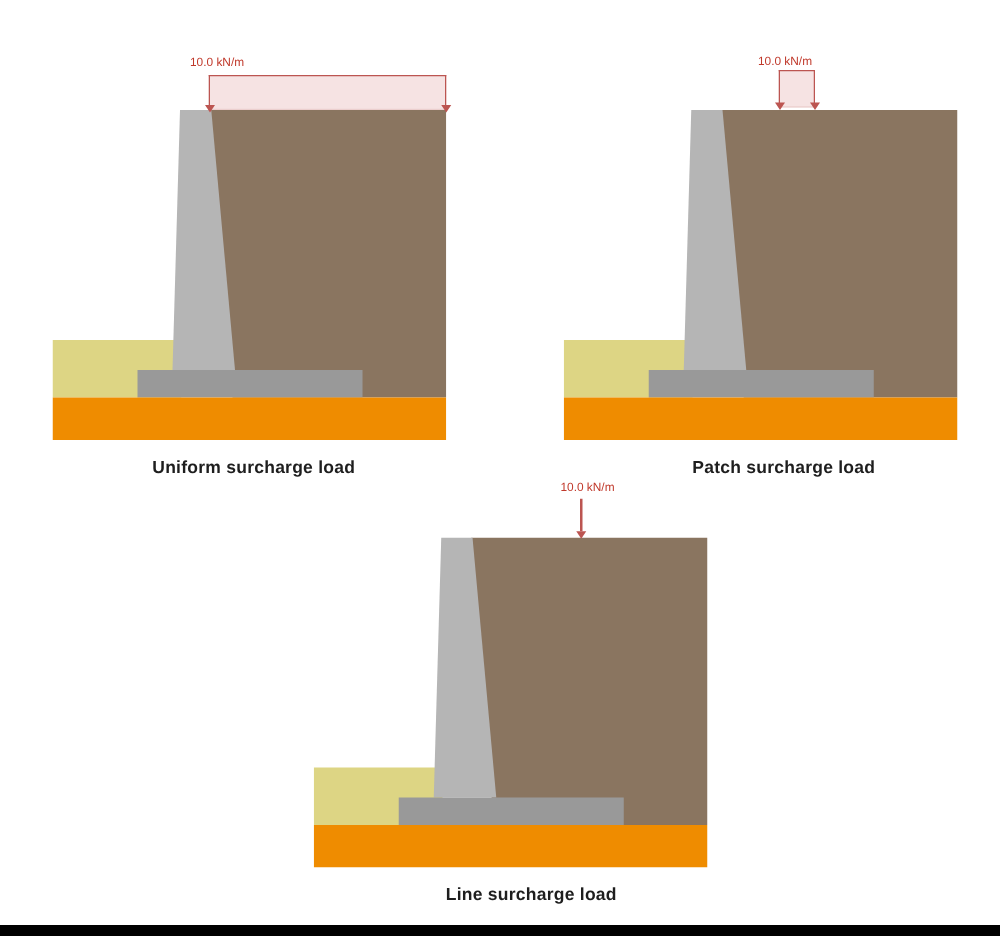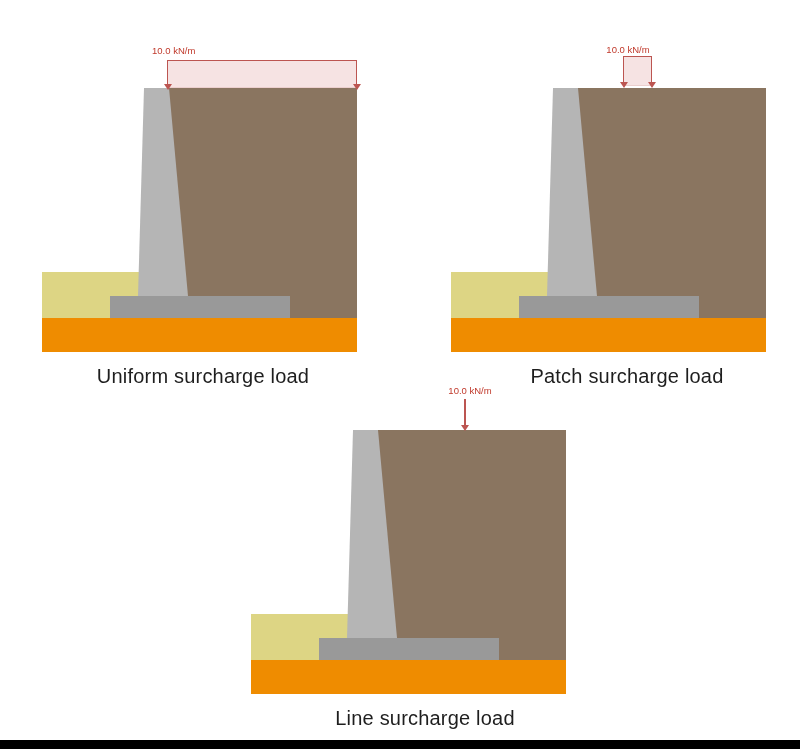--- a/index.html
+++ b/index.html
@@ -20,22 +20,22 @@
   .scene svg { display: block; width: 315px; height: 264px; }
   .retained-soil { fill: var(--retained-soil); }
   .front-soil    { fill: var(--front-soil); }
   .wall-stem     { fill: var(--wall-stem); }
   .footing       { fill: var(--footing); }
   .base-soil     { fill: var(--base-soil); }
 
   .caption {
     position: absolute;
     transform: translateX(-50%);
-    font-size: 20px;
-    font-weight: 400;
+    font-size: 14px;
+    font-weight: 700;
     color: var(--caption);
     white-space: nowrap;
     letter-spacing: 0.2px;
   }
   #caption-uniform { left: 203px; top: 365px; }
   #caption-patch   { left: 627px; top: 365px; }
   #caption-line    { left: 425px; top: 707px; }
 
   .load-label {
     position: absolute;

